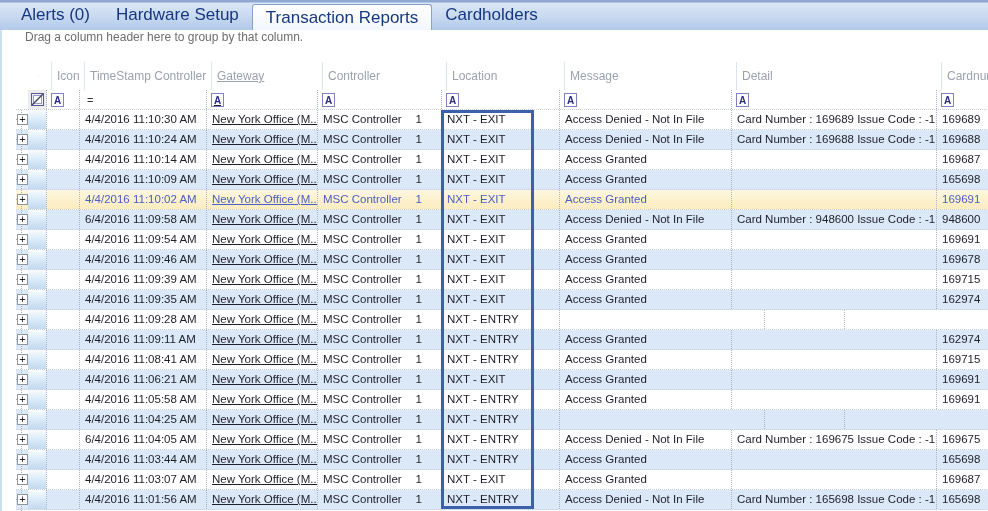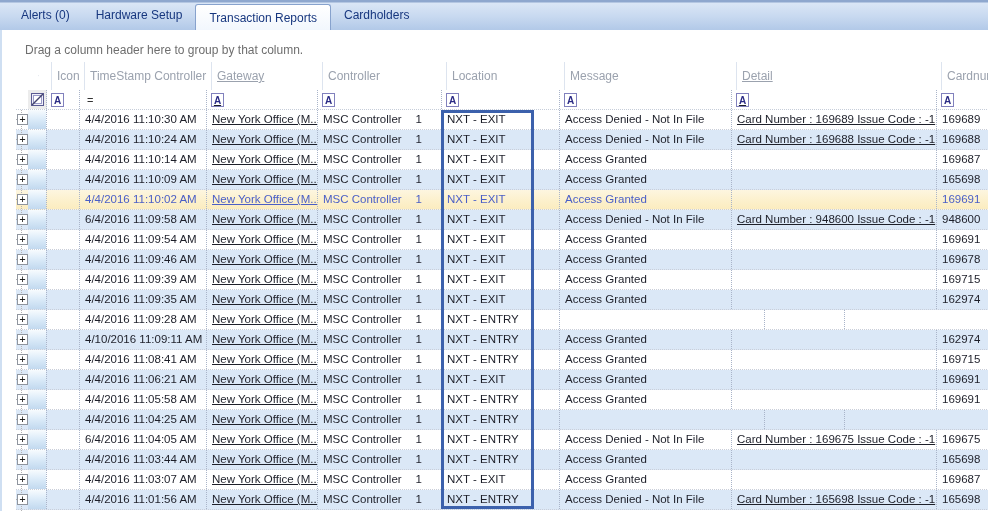--- a/index.html
+++ b/index.html
@@ -14,21 +14,21 @@
     height: 30px;
     display: flex;
     align-items: stretch;
     padding-left: 8px;
     background: linear-gradient(180deg, #8ea7ce 0px, #8ea7ce 2px, #dae6f6 3px, #c8d9f0 55%, #b2c9e8 100%);
   }
   .tab {
     padding: 0 13px;
     display: flex;
     align-items: center;
-    font-size: 12px;
+    font-size: 17px;
     color: #17377f;
     white-space: nowrap;
     cursor: default;
   }
   .tab.active {
     margin-top: 4px;
     background: linear-gradient(180deg, #ffffff 0%, #f2f7fd 100%);
     border: 1px solid #87a2cd;
     border-bottom: none;
     border-radius: 3px 3px 0 0;
@@ -37,21 +37,21 @@
   }
   
   .content {
     position: absolute;
     top: 30px; left: 0; right: 0; bottom: 0;
     background: #ffffff;
     border-left: 2px solid #cfdff2;
   }
   .group-hint {
     position: absolute;
-    left: 23px; top: 13px;
+    left: 23px; top: 0;
     font-size: 12px;
     color: #6e6e6e;
   }
   
   .grid {
     position: absolute;
     top: 32px; left: 0; right: 0; bottom: 0;
     overflow: hidden;
     font-size: 11.5px;
     color: #1d1f29;
@@ -63,21 +63,21 @@
   }
   .cell { flex: none; overflow: hidden; white-space: nowrap; }
   .w-gutter { width: 12px; }
   .w-indic  { width: 19px; }
   .w-icon   { width: 33px; }
   .w-ts     { width: 127px; }
   .w-gw     { width: 111px; text-decoration: underline; }
   .w-ctrl   { width: 124px; }
   .w-loc    { width: 118px; }
   .w-msg    { width: 172px; }
-  .w-det    { width: 205px; text-decoration: underline; }
+  .w-det    { width: 205px; }
   .w-card   { width: 80px; }
   
   .hdr-row { height: 28px; }
   .hdr-cell {
     color: #9ba2ae;
     font-size: 12px;
     padding: 7px 12px 0 5px;
     border-right: 1px solid #dde4ef;
   }
   .hdr-cell.w-gutter { border-right: none; }
@@ -416,21 +416,21 @@
   </div>
         <div class="row">
     <div class="cell w-gutter">
       <span class="gutter-dots"></span>
       <span class="expander">+</span>
     </div>
     <div class="cell w-indic">
             <span class="indic-box"></span>
           </div>
     <div class="cell w-icon"></div>
-    <div class="cell w-ts">4/10/2016 11:09:11 AM</div>
+    <div class="cell w-ts">4/4/2016 11:09:11 AM</div>
     <div class="cell w-gw">New York Office (M...</div>
     <div class="cell w-ctrl"><span>MSC Controller</span><span class="ctrl-num">1</span></div>
     <div class="cell w-loc">NXT - ENTRY</div>
     <div class="cell w-msg">Access Granted</div>
     <div class="cell w-det"></div>
     <div class="cell w-card">162974</div>
   </div>
         <div class="row">
     <div class="cell w-gutter">
       <span class="gutter-dots"></span>

